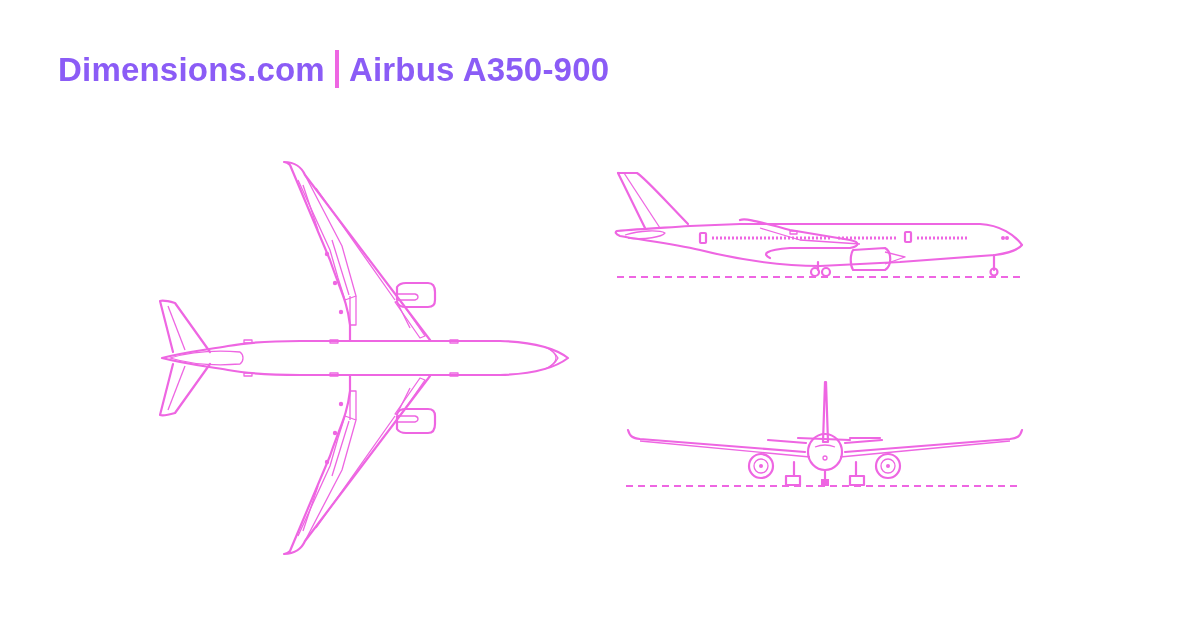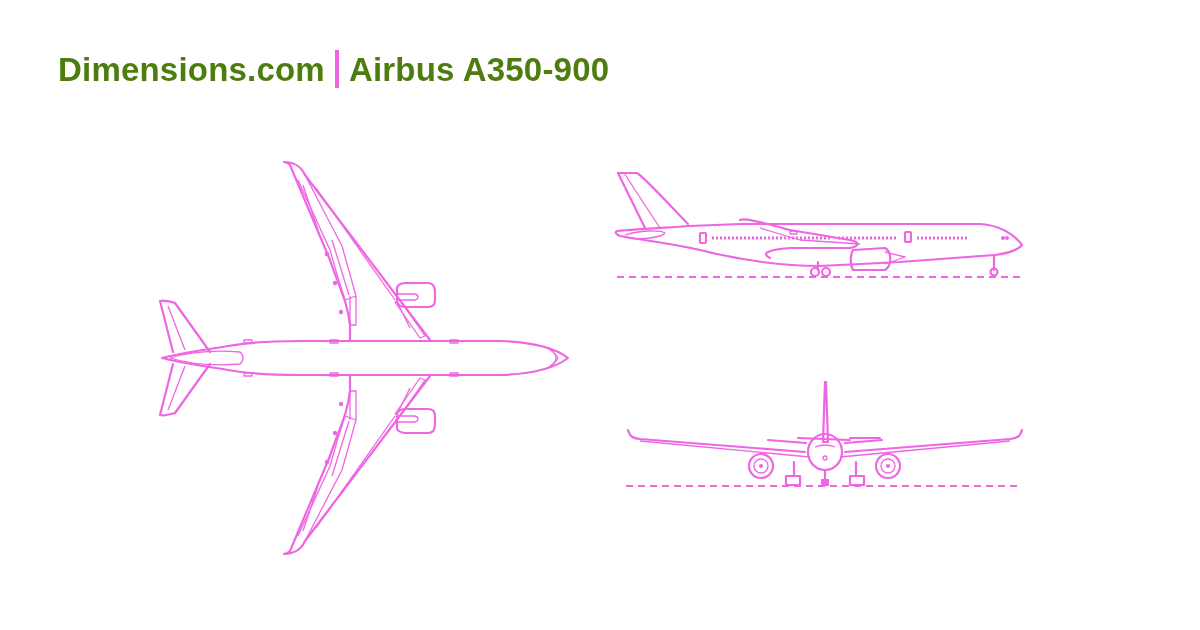--- a/index.html
+++ b/index.html
@@ -1,17 +1,17 @@
 <!DOCTYPE html>
 <html><head>
 <meta charset="utf-8">
 <style>
   html, body { margin:0; padding:0; background:#ffffff; }
   body { width:1200px; height:630px; position:relative; overflow:hidden; font-family:"Liberation Sans", sans-serif; }
-  .title { position:absolute; left:58px; top:50px; font-size:33px; font-weight:bold; color:#4d7c0f; letter-spacing:0.2px; white-space:nowrap; }
+  .title { position:absolute; left:58px; top:50px; font-size:33px; font-weight:bold; color:#8b5cf6; letter-spacing:0.2px; white-space:nowrap; }
   .title .sep { display:inline-block; width:4px; height:38px; background:#ee66e2; vertical-align:-7px; margin:0 10px 0 10px; }
   svg.view { position:absolute; left:0; top:0; }
   .ln { fill:none; stroke:#ee66e2; stroke-width:2.2; stroke-linejoin:round; stroke-linecap:round; }
   .ln-thin { fill:none; stroke:#ee66e2; stroke-width:1.3; stroke-linejoin:round; }
   .fl { fill:#ee66e2; }
   .dash { stroke:#ee66e2; stroke-width:2; stroke-dasharray:7 5; fill:none; }
 </style>
 </head>
 <body>
 

